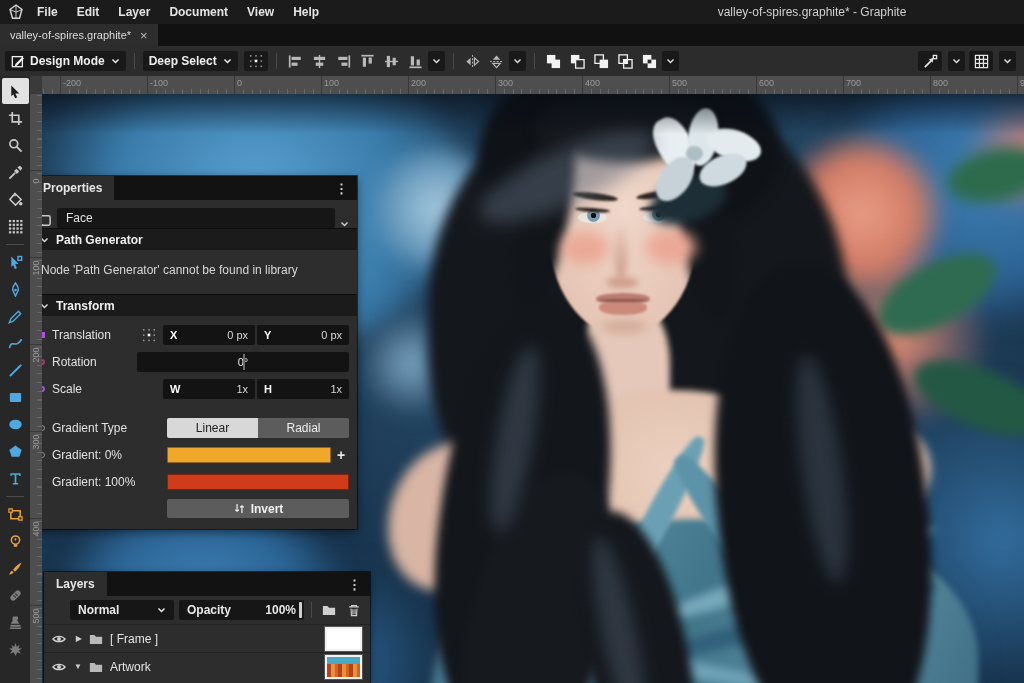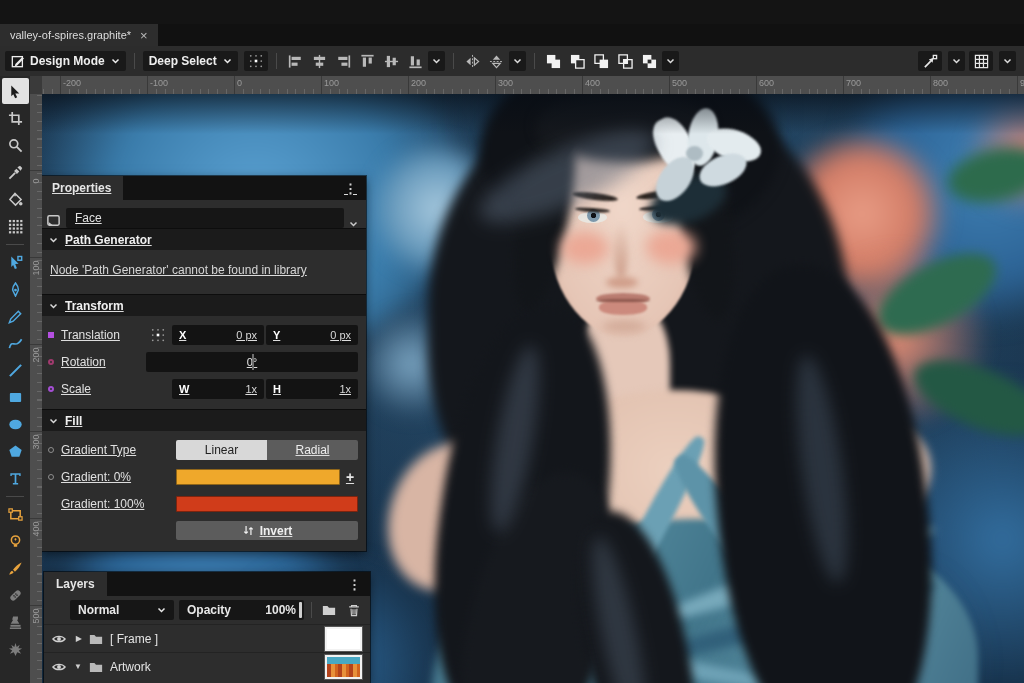--- a/index.html
+++ b/index.html
@@ -75,21 +75,21 @@
   .art { position:absolute; }
 
   
   .panel { position:absolute; width:326px; background:#2d2d2d; z-index:30;
            box-shadow:0 0 0 1px rgba(0,0,0,.55), 0 3px 10px rgba(0,0,0,.5); font-size:12px; }
   .panel-head { height:24px; background:#121212; display:flex; align-items:center; }
   .panel-tab { height:24px; background:#2d2d2d; display:flex; align-items:center; padding:0 12px;
                font-size:12px; font-weight:700; color:#e6e6e6; }
   .panel-kebab { margin-left:auto; padding:0 9px; color:#cfcfcf; font-size:13px; font-weight:700; }
 
-  .props { left:40px; top:176px;text-decoration:underline; }
+  .props { left:31px; top:176px; }
   .face-row { height:28px; display:flex; align-items:flex-end; padding:0 6px; gap:5px; }
   .face-icon { color:#c9c9c9; display:flex; }
   .face-field { flex:1; height:20px; background:#161616; border-radius:2px; display:flex; align-items:center;
                 padding:0 9px; color:#e2e2e2; }
   .face-chev { color:#c9c9c9; display:flex; padding-right:2px; }
 
   .sec-head { height:22px; background:#1b1b1b; display:flex; align-items:center; padding:0 9px; gap:7px;
               border-top:1px solid #0d0d0d; }
   .sec-head .sc { display:flex; color:#d9d9d9; }
   .sec-title { font-weight:700; color:#f0f0f0; }
@@ -145,20 +145,37 @@
   .thumb.artwork { background:linear-gradient(to bottom, #49a8c4 0 34%, #d8college 0),
                    linear-gradient(to bottom, #49a8c4 0 34%, transparent 34%),
                    repeating-linear-gradient(90deg, #b3431c 0 4px, #e8913a 4px 8px, #d2641f 8px 11px); }
   svg { display:block; }
 </style>
 </head>
 <body>
 
 <div class="window">
 
+  <div class="menubar">
+    <span class="logo">
+        <svg width="16" height="16" viewBox="0 0 16 16" fill="currentColor" xmlns="http://www.w3.org/2000/svg">
+          <path d="M8 1 L14 5.5 L11.5 14.2 L4.5 14.2 L2 5.5 Z" fill="none" stroke="currentColor" stroke-width="1.4"></path>
+          <path d="M8 1 V14.2 M2 5.5 L8 8.2 L14 5.5" fill="none" stroke="currentColor" stroke-width=".9"></path>
+        </svg>
+      </span>
+    <div id="menu-items" style="display:flex;">
+        <span class="menu-item">File</span>
+        <span class="menu-item">Edit</span>
+        <span class="menu-item">Layer</span>
+        <span class="menu-item">Document</span>
+        <span class="menu-item">View</span>
+        <span class="menu-item">Help</span>
+      </div>
+    <div class="win-title">valley-of-spires.graphite* - Graphite</div>
+  </div>
 
   <div class="tabbar">
     <div class="tab">
       <span>valley-of-spires.graphite*</span>
       <span class="tab-close">×</span>
     </div>
   </div>
 
   <div class="toolbar">
     <div class="tb-widget">
@@ -680,28 +697,20 @@
             <span class="fv">1x</span>
           </div>
           <div class="nfield">
             <span class="fl">H</span>
             <span class="fv">1x</span>
           </div>
         </div>
       </div>
     </div>
 
-    <div class="sec-head">
-      <span class="sc">
-          <svg width="9" height="8" viewBox="0 0 9 8" fill="currentColor" xmlns="http://www.w3.org/2000/svg">
-            <path d="M1.5 2.5 L4.5 5.5 L7.5 2.5" stroke="currentColor" stroke-width="1.5" fill="none"></path>
-          </svg>
-        </span>
-      <span class="sec-title">Fill</span>
-    </div>
     <div class="sec-body">
       <div class="prow">
         <span class="pdot">
             <span class="dot-ring-g"></span>
           </span>
         <span class="plabel">Gradient Type</span>
         <div class="pwidgets">
           <div class="seg">
             <span class="seg-opt sel">Linear</span>
             <span class="seg-opt">Radial</span>

